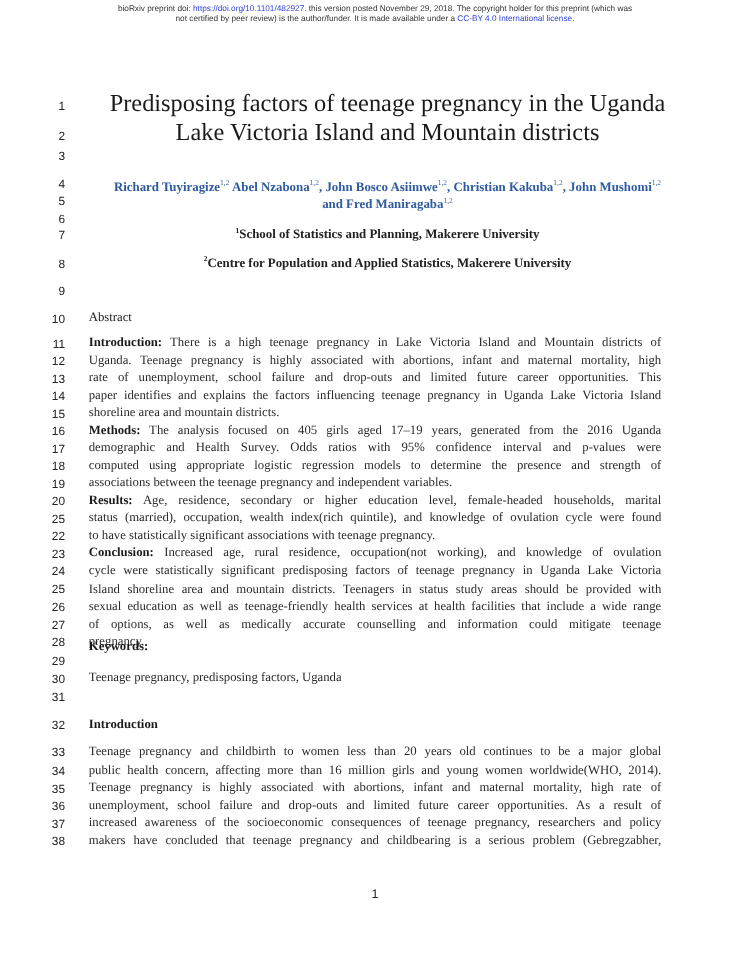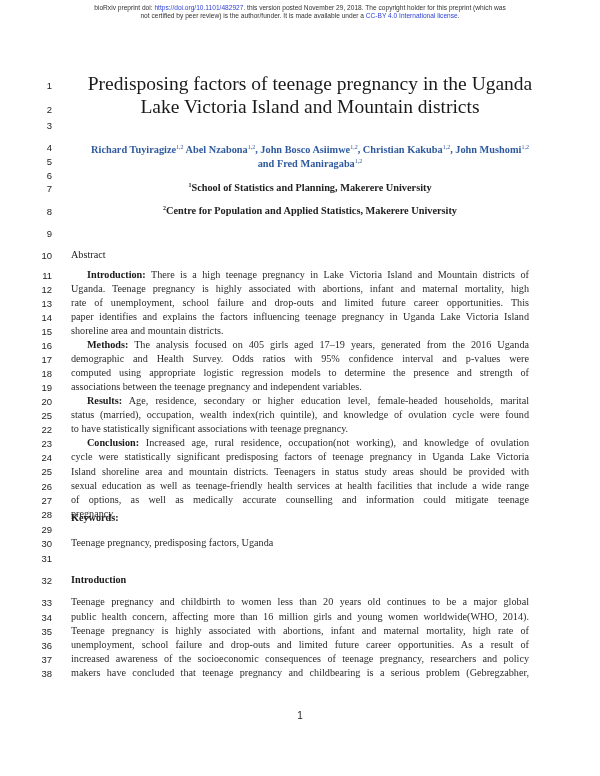--- a/index.html
+++ b/index.html
@@ -7,21 +7,21 @@
   .banner { position: absolute; top: 4px; left: 0; width: 600px; text-align: center; font-family: "Liberation Sans", "DejaVu Sans", sans-serif; font-size: 6.6px; line-height: 8.4px; color: #333; }
   .banner a { color: #2a3fd6; text-decoration: none; }
   .ln { position: absolute; left: 28px; width: 24px; text-align: right; font-family: "Liberation Sans", "DejaVu Sans", sans-serif; font-size: 9.5px; color: #222; }
   .line { position: absolute; left: 71px; width: 458px; font-size: 10.2px; line-height: 12px; white-space: nowrap; color: #2b2b2b; }
   .just { text-align: justify; text-align-last: justify; }
   .title { position: absolute; left: 60px; width: 500px; text-align: center; font-size: 19.5px; line-height: 23px; color: #1a1a1a; }
   .authors { position: absolute; left: 60px; width: 500px; text-align: center; font-size: 10.3px; font-weight: bold; color: #2f5a9e; line-height: 13px; }
   .authors sup { font-size: 6px; font-weight: normal; }
   .affil { position: absolute; left: 60px; width: 500px; text-align: center; font-size: 10.3px; font-weight: bold; color: #222; }
   .affil sup { font-size: 6px; }
-  b.lbl { color: #1a1a1a; margin-left: 16px; }
+  b.lbl { color: #1a1a1a; }
   .pagenum { position: absolute; top: 710px; left: 0; width: 600px; text-align: center; font-family: "Liberation Sans", "DejaVu Sans", sans-serif; font-size: 10px; color: #222; }
 </style>
 </head>
 <body>
 
 <div class="banner">
   <div><span>bioRxiv preprint doi: </span><a>https://doi.org/10.1101/482927</a><span>. this version posted November 29, 2018. The copyright holder for this preprint (which was</span></div>
   <div><span>not certified by peer review) is the author/funder. It is made available under a </span><a>CC-BY 4.0 International license</a><span>.</span></div>
 </div>
 

